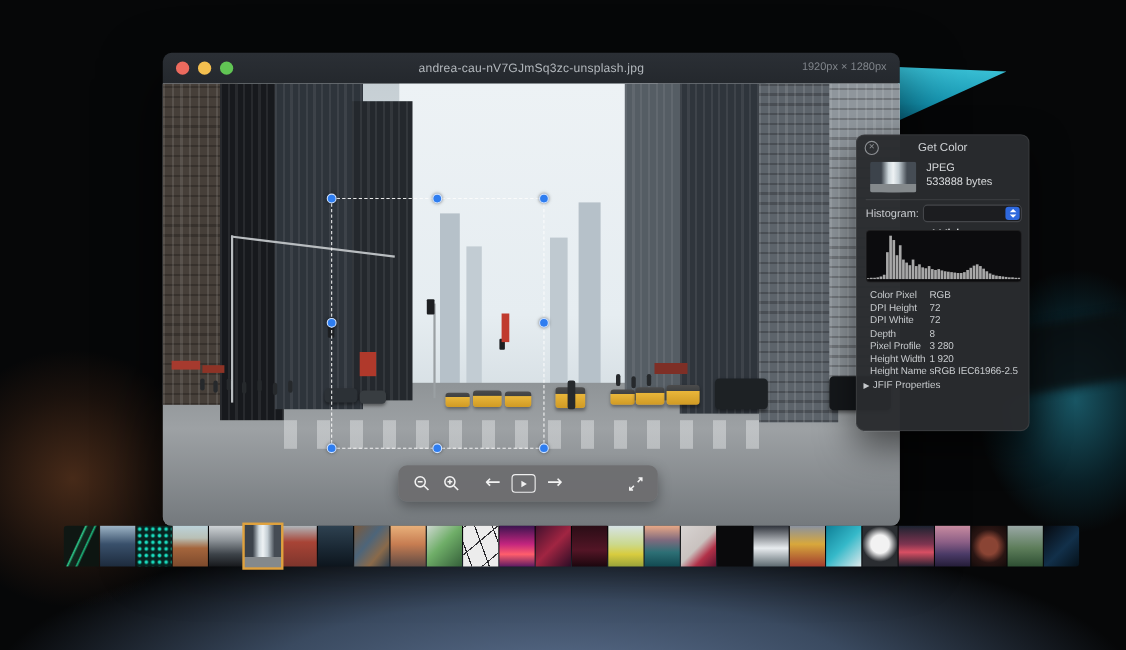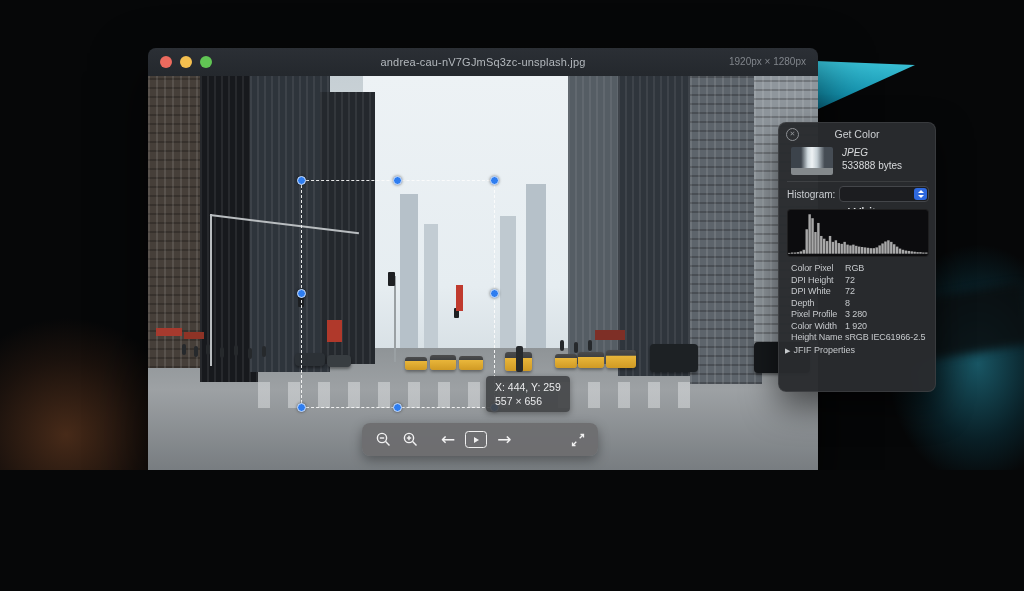--- a/index.html
+++ b/index.html
@@ -1,16 +1,16 @@
 <!DOCTYPE html>
 <html><head>
 <meta charset="utf-8">
 <style>
   html,body{margin:0;padding:0;background:#060708;}
-  #screen{position:relative;width:1024px;height:470px;overflow:hidden;
+  #screen{position:relative;width:1024px;height:591px;overflow:hidden;
     background:#060708;font-family:"Liberation Sans",sans-serif;
     -webkit-font-smoothing:antialiased;}
   
   .wp{position:absolute;pointer-events:none;}
   .wp-beam{left:816px;top:60px;width:99px;height:50px;
     background:linear-gradient(185deg,#41cfe4 0%,#149ab8 70%,#0b7391 100%);
     clip-path:polygon(0 2%,100% 10%,0 100%);opacity:.95;}
   .wp-glow-right{left:870px;top:230px;width:154px;height:280px;
     background:radial-gradient(ellipse 75% 55% at 70% 48%,rgba(40,150,175,.55) 0%,rgba(16,85,105,.32) 48%,rgba(0,0,0,0) 78%);}
   .wp-laptop{left:898px;top:292px;width:130px;height:62px;background:#0a0e10;
@@ -78,21 +78,21 @@
   .playtri{width:0;height:0;border-left:5px solid #f0f0f0;border-top:3.5px solid transparent;
     border-bottom:3.5px solid transparent;margin-left:1px;}
   
   .getinfo{position:absolute;left:778px;top:122px;width:158px;height:270px;z-index:4;
     background:rgba(41,43,46,.97);border:1px solid rgba(255,255,255,.08);border-radius:8px;
     box-shadow:0 14px 34px rgba(0,0,0,.55);box-sizing:border-box;color:#c9ccd0;}
   .gi-title{position:absolute;left:0;right:0;top:5px;text-align:center;font-size:10.5px;color:#cdd0d3;}
   .gi-close{position:absolute;left:7px;top:5px;width:11px;height:11px;border:1px solid #8d9094;
     border-radius:50%;color:#8d9094;font-size:7px;line-height:10px;text-align:center;cursor:pointer;}
   .gi-thumb{position:absolute;left:12px;top:24px;width:42px;height:28px;border-radius:2px;}
-  .gi-type{position:absolute;left:63px;top:24px;font-size:10px;color:#d8dadc;font-style:italic;}
+  .gi-type{position:absolute;left:63px;top:24px;font-size:10px;color:#d8dadc;}
   .gi-size{position:absolute;left:63px;top:37px;font-size:10px;color:#d8dadc;}
   .gi-div{position:absolute;left:8px;right:8px;top:58px;height:1px;background:rgba(255,255,255,.09);}
   .gi-histlabel{position:absolute;left:8px;top:66px;font-size:10px;}
   .gi-select{position:absolute;left:60px;top:63px;width:90px;height:16px;background:#1c1d20;
     border:1px solid #44464a;border-radius:4px;box-sizing:border-box;cursor:pointer;}
   .gi-selval{position:absolute;left:8px;top:18px;font-size:14px;color:#e2e4e6;}
   .gi-stepper{position:absolute;right:1px;top:1px;width:13px;height:12px;border-radius:3px;
     display:flex;flex-direction:column;align-items:center;justify-content:center;}
   .gi-stepper i{display:block;width:0;height:0;border-left:3px solid transparent;border-right:3px solid transparent;}
   .st-up{border-bottom:3.5px solid #fff;margin-bottom:1.5px;}
@@ -218,24 +218,20 @@
 
       <div class="selrect">
         <span class="handle h-nw"></span>
         <span class="handle h-n"></span>
         <span class="handle h-ne"></span>
         <span class="handle h-w"></span>
         <span class="handle h-e"></span>
         <span class="handle h-sw"></span>
         <span class="handle h-s"></span>
         <span class="handle h-se"></span>
-      </div>
-      <div class="sel-tip">
-        <div>X: 444, Y: 259</div>
-        <div>557 × 656</div>
       </div>
 
       <div class="toolbar">
         <button class="tbtn">
           <svg width="17" height="17" viewBox="0 0 17 17" fill="none" stroke="#f2f2f2" stroke-width="1.4">
             <circle cx="7" cy="7" r="4.6"></circle>
               <line x1="10.6" y1="10.6" x2="14.5" y2="14.5"></line>
               <line x1="4.8" y1="7" x2="9.2" y2="7"></line>
           </svg>
         </button>
@@ -349,21 +345,21 @@
         </div>
         <div class="info-row">
           <span class="lbl">Depth</span>
           <span class="val">8</span>
         </div>
         <div class="info-row">
           <span class="lbl">Pixel Profile</span>
           <span class="val">3 280</span>
         </div>
         <div class="info-row">
-          <span class="lbl">Color Width</span>
+          <span class="lbl">Height Width</span>
           <span class="val">1 920</span>
         </div>
         <div class="info-row">
           <span class="lbl">Height Name</span>
           <span class="val">sRGB IEC61966-2.5</span>
         </div>
       </div>
     <div class="gi-jfif">
       <span class="tri">▶</span><span>JFIF Properties</span>
     </div>

